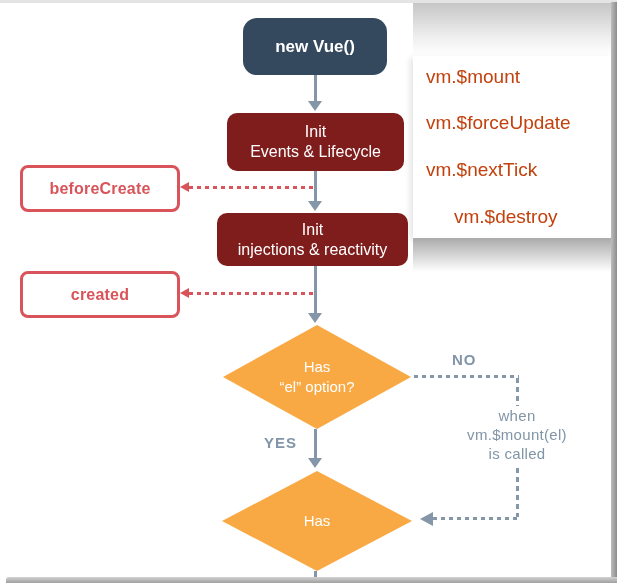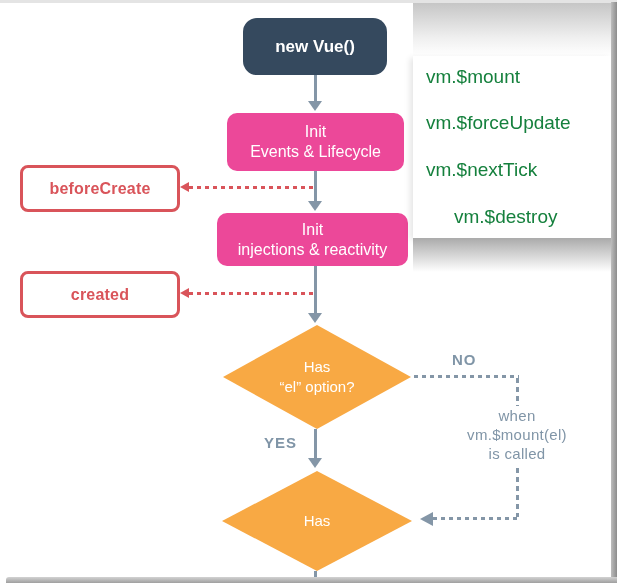--- a/index.html
+++ b/index.html
@@ -14,28 +14,28 @@
   .edge-bottom{position:absolute;left:6px;top:577px;width:611px;height:8px;border-radius:3px 0 0 3px;
     background:linear-gradient(180deg,#d2d2d2,#8e8e8e);}
   
   .popup-shadow-top{position:absolute;left:413px;top:3px;width:198px;height:53px;
     background:linear-gradient(180deg,#c6c6c6 0%,#efefef 65%,#ffffff 100%);}
   .popup{position:absolute;left:413px;top:56px;width:198px;height:182px;background:#ffffff;
     box-shadow:-3px 2px 6px rgba(0,0,0,0.10);}
   .popup-shadow-bottom{position:absolute;left:413px;top:238px;width:199px;height:34px;
     background:linear-gradient(180deg,#ababab 0%,rgba(255,255,255,0) 100%);}
   .popup-item{position:absolute;left:13px;width:180px;height:26px;font-size:19px;
-    color:#15803d;white-space:nowrap;cursor:default;}
+    color:#c2410c;white-space:nowrap;cursor:default;}
   .pi0{top:10px;} .pi1{top:56px;} .pi2{top:103px;} .pi3{top:150px;margin-left:28px;}
   
   .node{position:absolute;display:flex;flex-direction:column;align-items:center;
     justify-content:center;text-align:center;color:#ffffff;}
   .start{left:243px;top:18px;width:144px;height:57px;background:#35495e;border-radius:14px;
     font-weight:bold;font-size:17px;}
-  .green{background:#ec4899;border-radius:10px;font-size:16px;line-height:20px;}
+  .green{background:#7f1d1d;border-radius:10px;font-size:16px;line-height:20px;}
   .green1{left:227px;top:113px;width:177px;height:58px;}
   .green2{left:217px;top:213px;width:191px;height:53px;}
   .hook{position:absolute;display:flex;align-items:center;justify-content:center;
     border:3px solid #d9545a;border-radius:8px;background:#fff;color:#d9545a;
     font-weight:bold;font-size:16px;letter-spacing:.2px;}
   .hook1{left:20px;top:165px;width:154px;height:41px;}
   .hook2{left:20px;top:271px;width:154px;height:41px;}
   .diamond{position:absolute;display:flex;flex-direction:column;align-items:center;
     justify-content:center;text-align:center;background:#f8a944;color:#fff;
     font-size:15px;line-height:20px;clip-path:polygon(50% 0,100% 50%,50% 100%,0 50%);}

